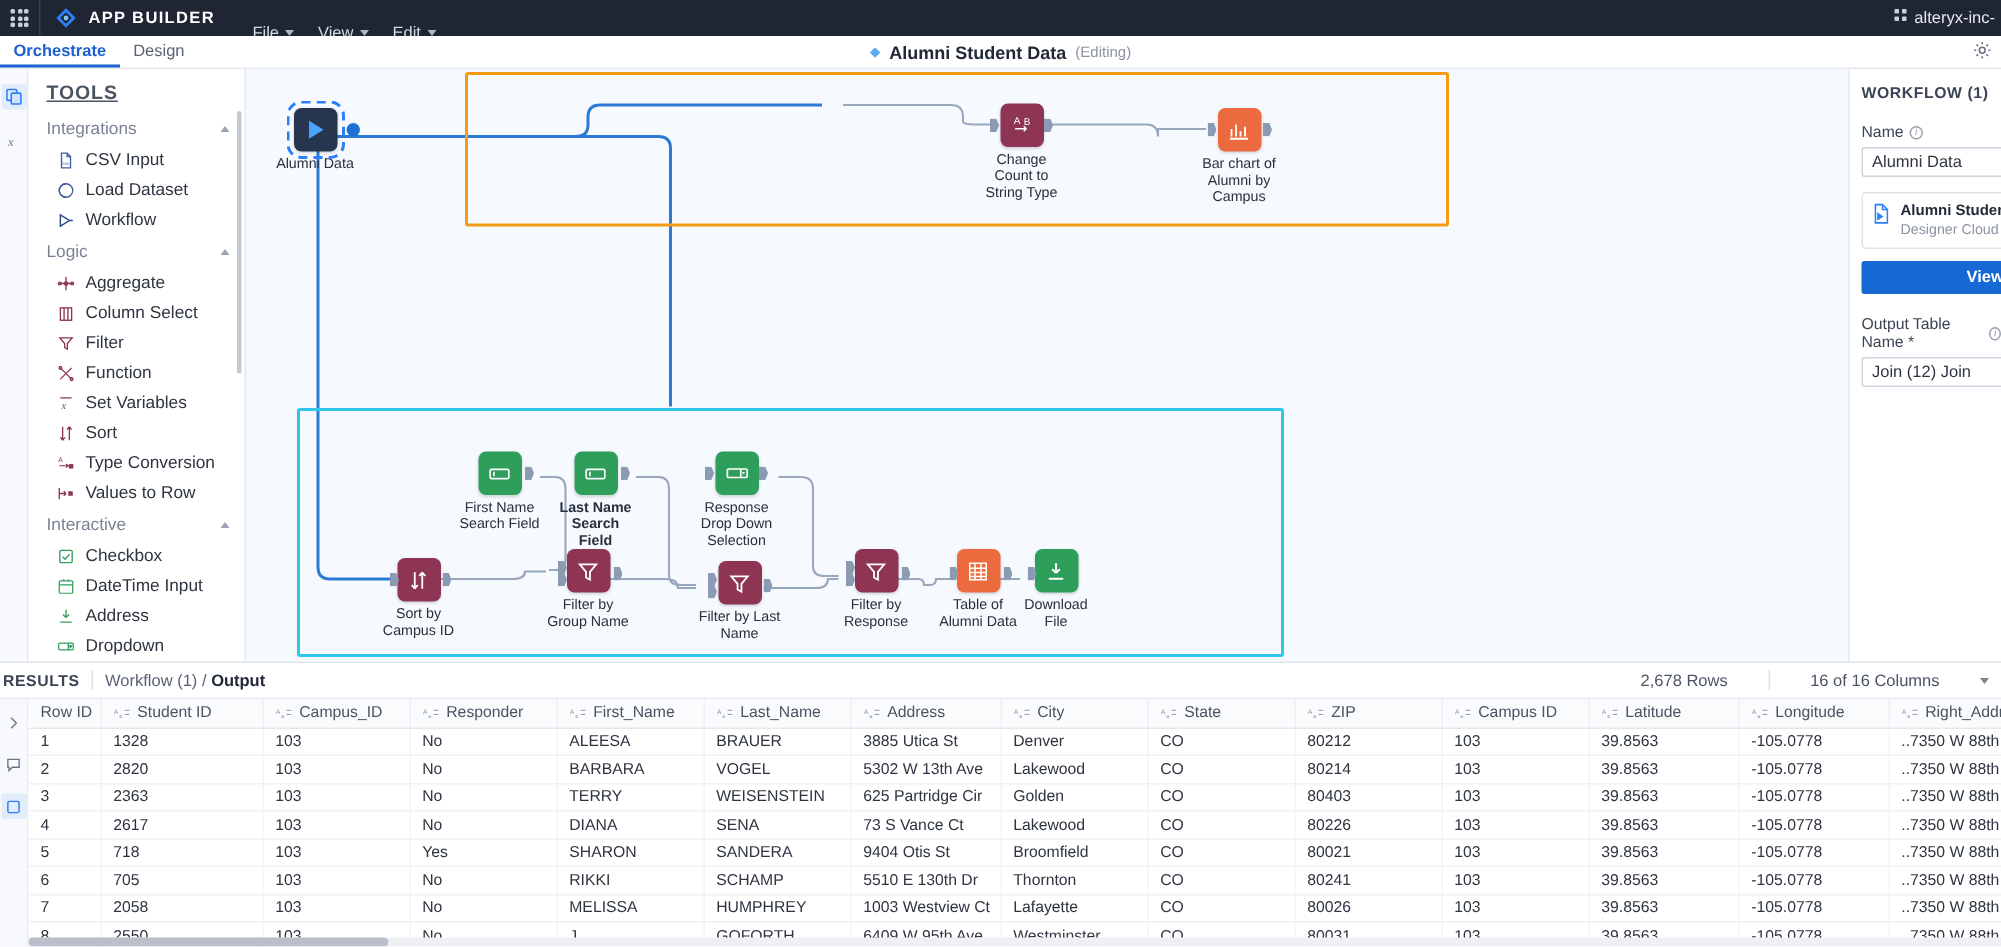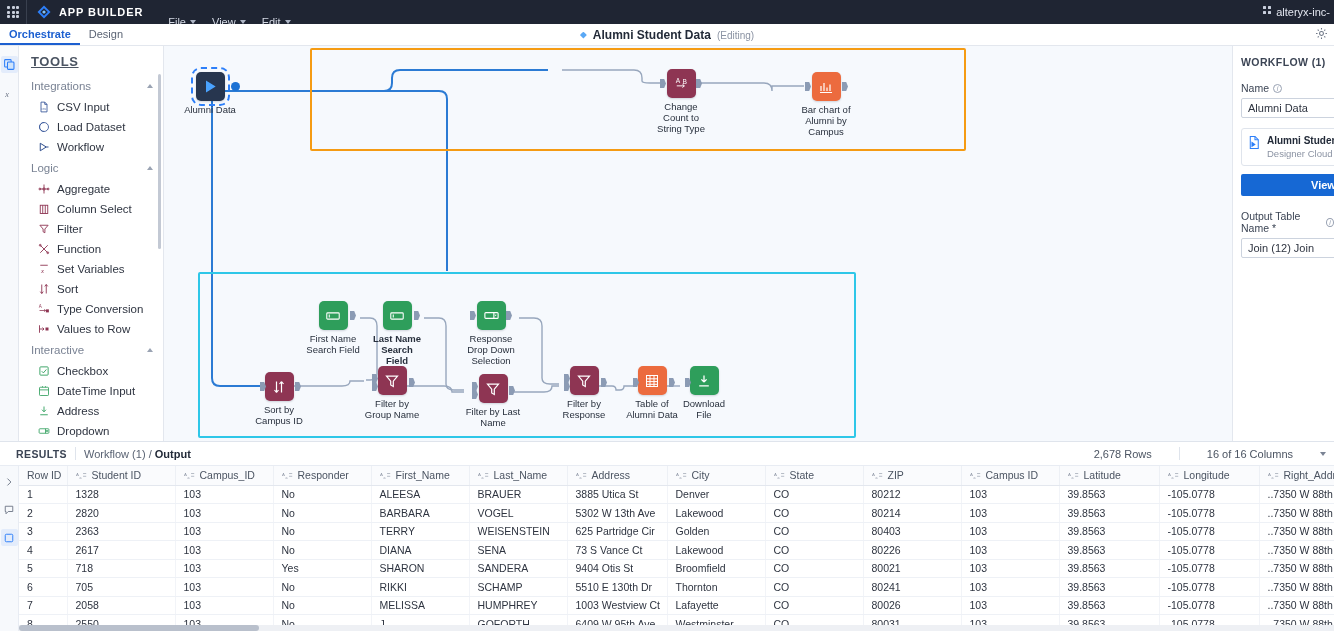--- a/index.html
+++ b/index.html
@@ -142,21 +142,21 @@
   .rp-btn {
     margin-top: 8px; width: 118px; height: 22px; background: #1668d4; color:#fff;
     border-radius:2px; font-size: 11px; display:flex;align-items:center;justify-content:flex-end;
     padding-right: 6px; cursor:pointer; font-weight:bold;
   }
 
   
   .results-bar {
     position: absolute; left: 0; top: 441px; width: 1334px; height: 25px;
     background: #ffffff; border-top: 1px solid #dfe4ec; border-bottom: 1px solid #e8ecf3;
-    display: flex; align-items: center; padding-left: 16px; gap: 8px;
+    display: flex; align-items: center; padding-left: 2px; gap: 8px;
   }
   .rb-title { font-size: 10.5px; font-weight: bold; color: #3b4454; letter-spacing:0.4px;}
   .rb-sep { width:1px; height:13px; background:#dfe4ec; }
   .rb-crumb { font-size: 11px; color: #5a6373; }
   .rb-crumb b { color: #222a38; }
   .rb-right { margin-left:auto; display:flex; align-items:center; gap:27px; padding-right:8px;
     font-size:11px; color:#4b5462;}
 
   .res-rail {
     position: absolute; left: 0; top: 466px; width: 19px; height: 165px;

